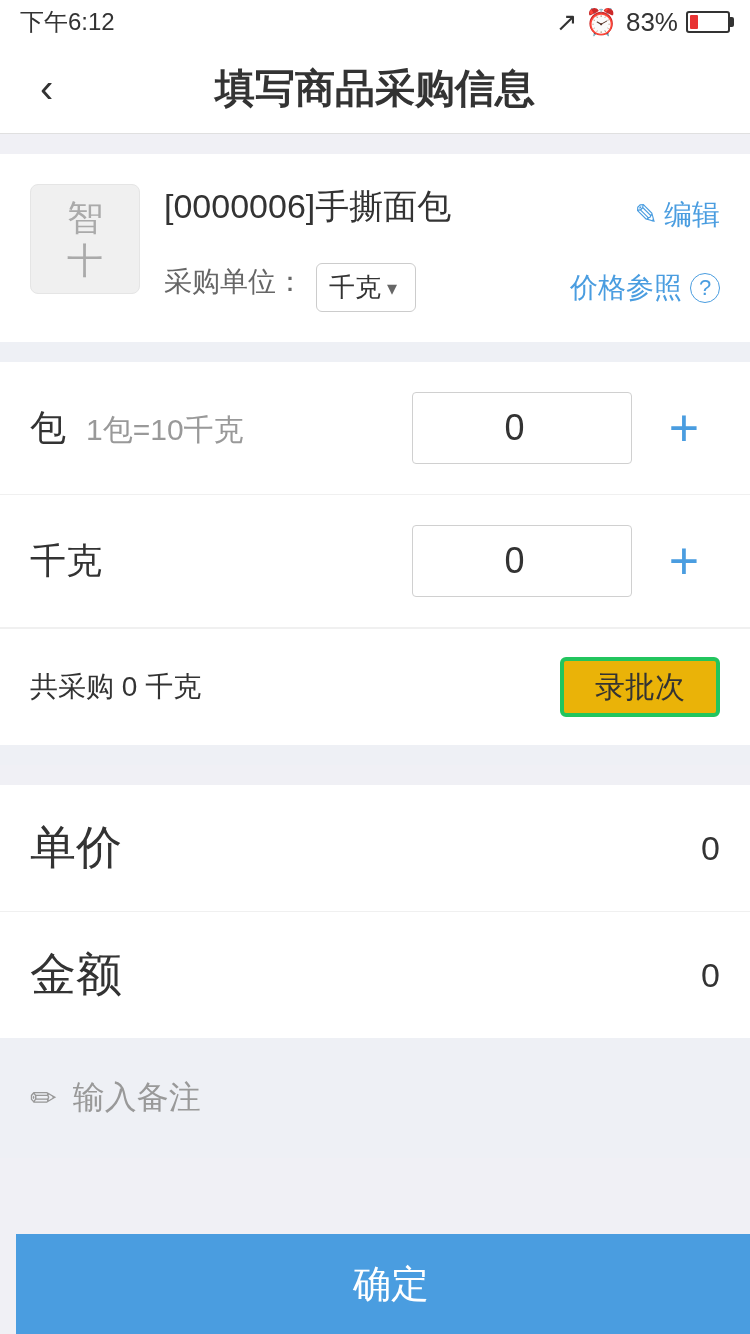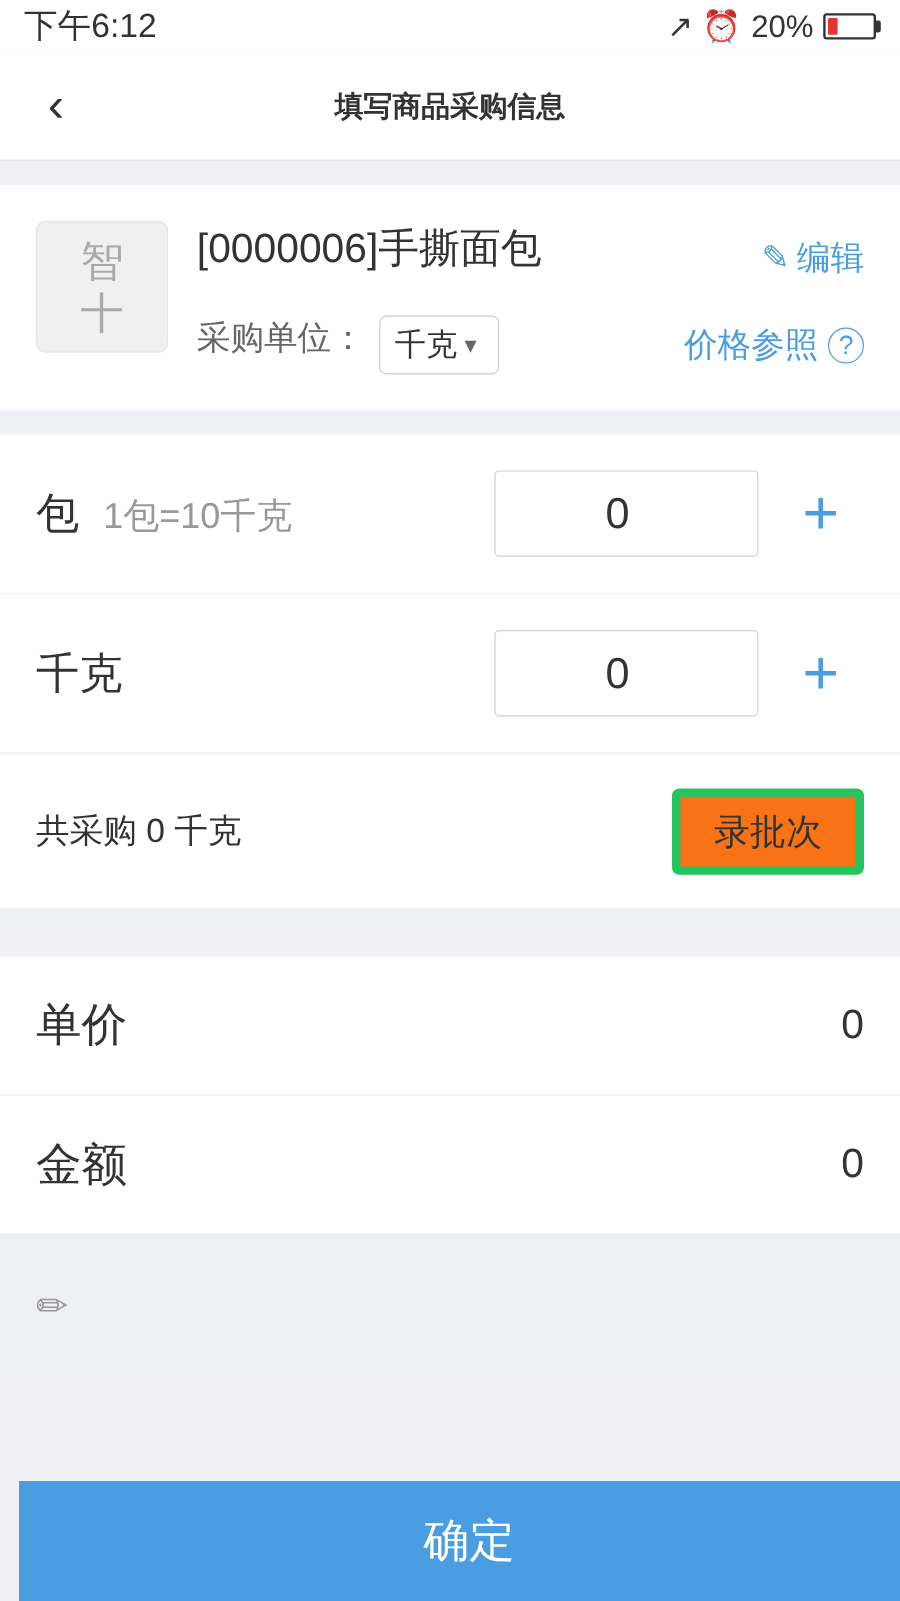--- a/index.html
+++ b/index.html
@@ -18,21 +18,21 @@
       height: 44px;
       background: #fff;
       display: flex;
       align-items: center;
       justify-content: space-between;
       padding: 0 20px;
       font-size: 28px;
       color: #333;
     }
     .status-left { display: flex; align-items: center; gap: 10px; }
-    .status-center { font-size: 28px; font-weight: 500; }
+    .status-center { font-size: 24px; font-weight: 500; }
     .status-right { display: flex; align-items: center; gap: 8px; font-size: 26px; }
     .battery-icon {
       display: inline-flex; align-items: center; gap: 3px;
     }
     .battery-body {
       width: 44px; height: 22px; border: 2px solid #333; border-radius: 3px;
       position: relative;
     }
     .battery-body::after {
       content: ''; position: absolute; right: -6px; top: 50%; transform: translateY(-50%);
@@ -56,21 +56,21 @@
     .nav-back {
       font-size: 40px;
       color: #333;
       cursor: pointer;
       padding: 10px;
     }
     .nav-title {
       position: absolute;
       left: 50%;
       transform: translateX(-50%);
-      font-size: 24px;
+      font-size: 40px;
       font-weight: 600;
       color: #333;
     }
 
     
     .product-card {
       background: #fff;
       padding: 30px;
       display: flex;
       align-items: flex-start;
@@ -215,23 +215,23 @@
       justify-content: space-between;
       padding: 28px 30px;
       border-top: 1px solid #f0f0f0;
     }
     .total-text {
       font-size: 28px;
       color: #333;
     }
     .record-btn {
       width: 160px;
-      height: 72px;
-      border: 7px solid #22c55e;
-      background: #f97316;
+      height: 60px;
+      border: 4px solid #22c55e;
+      background: #eab308;
       border-radius: 6px;
       font-size: 30px;
       color: #333;
       cursor: pointer;
       display: flex;
       align-items: center;
       justify-content: center;
     }
 
     
@@ -241,21 +241,21 @@
     }
     .price-row {
       display: flex;
       align-items: center;
       justify-content: space-between;
       padding: 32px 30px;
       border-bottom: 1px solid #f0f0f0;
     }
     .price-row:last-child { border-bottom: none; }
     .price-label {
-      font-size: 38px;
+      font-size: 46px;
       color: #333;
     }
     .price-value {
       font-size: 34px;
       color: #333;
     }
 
     
     .remark-section {
       background: #eef0f5;
@@ -297,21 +297,21 @@
     .footer-spacer { height: 120px; }
   </style>
 </head>
 <body>
 
 <div class="status-bar">
   <div class="status-center">下午6:12</div>
   <div class="status-right">
     <span>↗</span>
     <span>⏰</span>
-    <span>20%</span>
+    <span>83%</span>
     <span class="battery-icon">
       <span class="battery-body">
         <span class="battery-fill"></span>
       </span>
     </span>
   </div>
 </div>
 
 <div class="nav-bar">
   <span class="nav-back">‹</span>
@@ -390,19 +390,20 @@
     <span class="price-value">0</span>
   </div>
   <div class="price-row">
     <span class="price-label">金额</span>
     <span class="price-value">0</span>
   </div>
 </div>
 
 <div class="remark-section">
   <span class="remark-icon">✏</span>
+  <span class="remark-placeholder">输入备注</span>
 </div>
 
 <div class="footer-spacer"></div>
 
 <div class="footer">
   <button class="footer-btn">确定</button>
 </div>
 
 </body></html>

